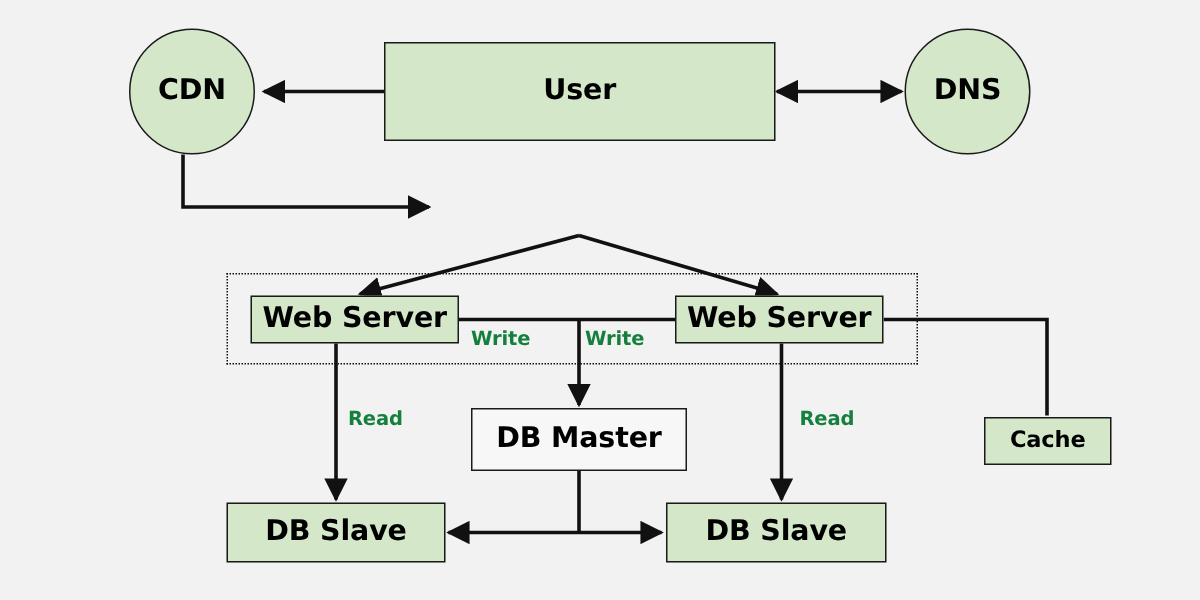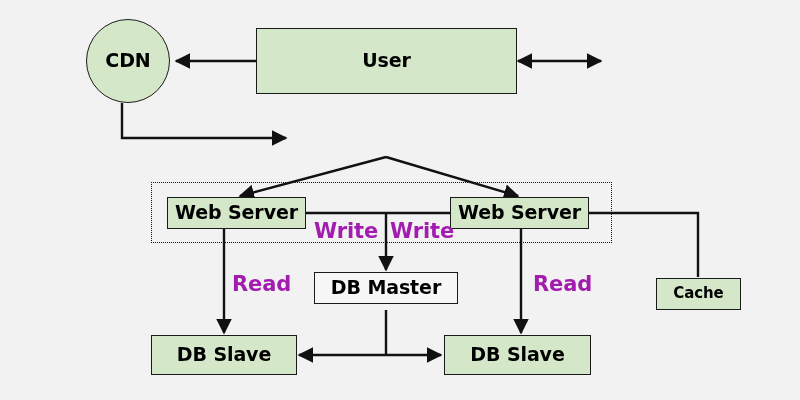--- a/index.html
+++ b/index.html
@@ -50,23 +50,23 @@
   }
   .group-box {
     position: absolute;
     box-sizing: border-box;
     border: 1.7px dotted #111;
     background: transparent;
     z-index: 1;
   }
   .edge-label {
     position: absolute;
-    font-size: 21px;
+    font-size: 13px;
     font-weight: 700;
-    color: #a21caf;
+    color: #15803d;
     letter-spacing: -0.1px;
     white-space: nowrap;
     z-index: 4;
   }
   .multiline span {
     display: block;
   }
 </style>
 </head>
 <body>
@@ -114,31 +114,34 @@
   <div class="group-box" style="left:151px; top:182px; width:461px; height:61px;"></div>
 
   <div class="node circle" style="left:86px; top:19px; width:84px; height:84px;">
     <span>CDN</span>
   </div>
 
   <div class="node multiline" style="left:256px; top:28px; width:261px; height:66px; flex-direction:row;">
     <span>User</span>
   </div>
 
+  <div class="node circle" style="left:603px; top:19px; width:84px; height:84px;">
+    <span>DNS</span>
+  </div>
 
 
   <div class="node" style="left:167px; top:197px; width:139px; height:32px;">
     <span>Web Server</span>
   </div>
 
   <div class="node" style="left:450px; top:197px; width:139px; height:32px;">
     <span>Web Server</span>
   </div>
 
-  <div class="node plain" style="left:314px; top:272px; width:144px; height:32px;">
+  <div class="node plain" style="left:314px; top:272px; width:144px; height:42px;">
     <span>DB Master</span>
   </div>
 
   <div class="node" style="left:656px; top:278px; width:85px; height:32px; font-size:15px;">
     <span>Cache</span>
   </div>
 
   <div class="node" style="left:151px; top:335px; width:146px; height:40px;">
     <span>DB Slave</span>
   </div>

